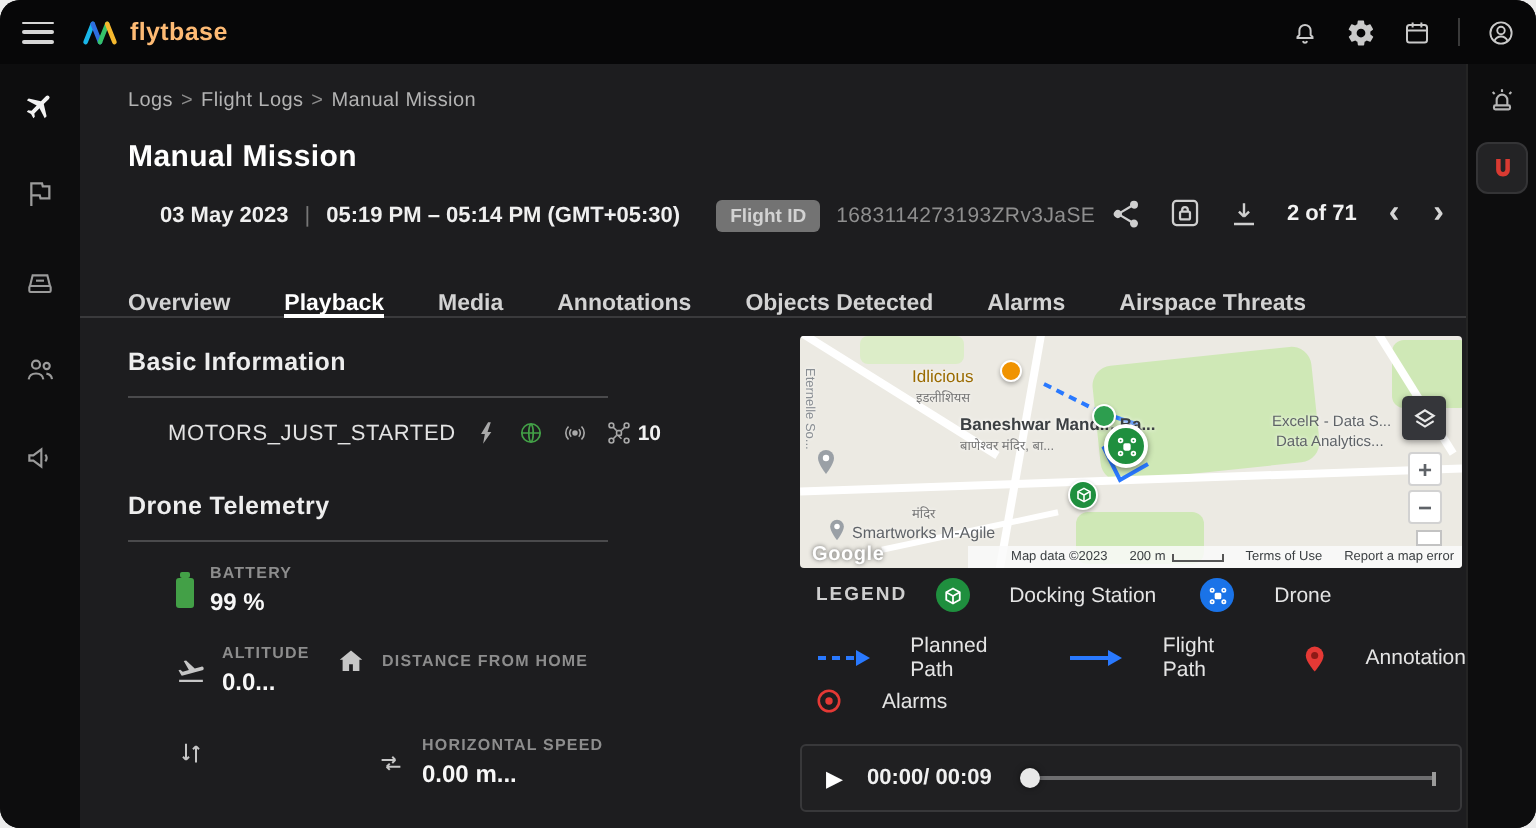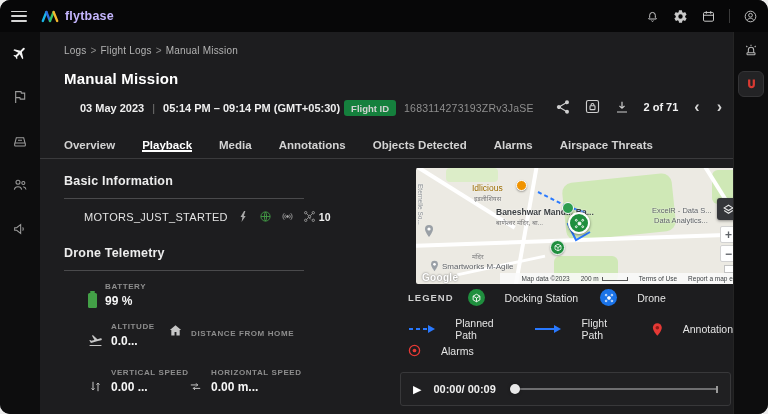--- a/index.html
+++ b/index.html
@@ -5,70 +5,70 @@
   *{margin:0;padding:0;box-sizing:border-box}
   html,body{width:768px;height:414px}
   body{background:#ececec;font-family:"Liberation Sans","DejaVu Sans",sans-serif;overflow:hidden}
   .app{position:relative;width:768px;height:414px;background:#1d1d1f;border-radius:10px;overflow:hidden}
 
   
   .topbar{position:absolute;top:0;left:0;right:0;height:32px;background:#070708;display:flex;align-items:center;z-index:6}
   .burger{width:16px;height:11px;margin-left:11px;display:flex;flex-direction:column;justify-content:space-between;cursor:pointer}
   .burger span{display:block;height:1.6px;background:#d6d6d6;border-radius:1px}
   .brand{display:flex;align-items:center;margin-left:14px;gap:6px}
-  .brandname{color:#c4b5fd;font-size:12.5px;font-weight:600;letter-spacing:.2px}
+  .brandname{color:#fdba74;font-size:12.5px;font-weight:600;letter-spacing:.2px}
   .tb-right{margin-left:auto;display:flex;align-items:center;gap:13px;margin-right:10px}
   .tb-ic{width:15px;height:15px;display:inline-flex;cursor:pointer}
   .tb-div{width:1px;height:14px;background:#3a3a3a}
 
   
   .sidenav{position:absolute;top:32px;left:0;bottom:0;width:40px;background:#0d0d0e;display:flex;flex-direction:column;align-items:center;padding-top:13px;gap:28px;z-index:5}
   .sn-ic{width:16px;height:16px;display:inline-flex;cursor:pointer}
   .rail{position:absolute;top:32px;right:0;bottom:0;width:35px;background:#0d0d0e;border-left:1px solid #242424;display:flex;flex-direction:column;align-items:center;padding-top:10px;gap:13px;z-index:5}
   .rail-ic{width:16px;height:16px;display:inline-flex;cursor:pointer}
   .rail-app{width:26px;height:26px;border-radius:6px;background:#232325;border:1px solid #343436;display:flex;align-items:center;justify-content:center;cursor:pointer}
 
   
   .main{position:absolute;top:32px;left:40px;right:35px;bottom:0;background:#1d1d1f}
   .breadcrumb{position:absolute;left:24px;top:13px;font-size:10px;color:#b3b3b3;letter-spacing:.2px}
   .breadcrumb .sep{margin:0 4px;color:#8b8b8b}
   .page-title{position:absolute;left:24px;top:38px;font-size:15px;font-weight:600;color:#fff;letter-spacing:.2px}
   .meta-row{position:absolute;left:40px;top:68px;display:flex;align-items:center;font-size:11px;color:#efefef;font-weight:600;white-space:nowrap}
   .meta-pipe{margin:0 8px;color:#777;font-weight:400}
-  .flight-badge{margin-left:4px;background:#15803d;color:#d2d2d2;font-size:9.5px;font-weight:600;padding:2.5px 7px;border-radius:3px}
+  .flight-badge{margin-left:18px;background:#737373;color:#d2d2d2;font-size:9.5px;font-weight:600;padding:2.5px 7px;border-radius:3px}
   .flight-id{margin-left:8px;color:#8f8f8f;font-size:10.5px;font-weight:400;letter-spacing:.2px}
   .header-actions{position:absolute;top:64px;right:8px;display:flex;align-items:center;gap:11px}
   .ha-ic{width:16px;height:16px;display:inline-flex;cursor:pointer}
   .ha-box{width:21px;height:21px;display:inline-flex;align-items:center;justify-content:center;cursor:pointer}
   .pag{font-size:11px;color:#f2f2f2;font-weight:600;margin:0 2px}
   .chev{font-size:16px;line-height:14px;color:#d5d5d5;padding:0 3px;cursor:pointer;font-weight:600}
 
   
-  .tabs{position:absolute;left:0;right:0;top:100px;height:27px;border-bottom:1px solid #3a3a3c;display:flex;align-items:center;padding-left:24px;gap:27px}
+  .tabs{position:absolute;left:0;right:0;top:100px;height:27px;border-bottom:1px solid #3a3a3c;display:flex;align-items:flex-end;padding-left:24px;gap:27px}
   .tab{font-size:11.5px;color:#d3d3d3;font-weight:600;display:flex;align-items:center;position:relative;cursor:pointer;white-space:nowrap}
   .tab.active{color:#fff}
   .tab.active::after{content:"";position:absolute;left:0;right:0;bottom:-1px;height:2px;background:#fff}
 
   
   .section-heading{position:absolute;font-size:12.5px;color:#ededed;font-weight:600;letter-spacing:.2px}
   .hdiv{position:absolute;height:1px;background:#4a4a4c}
   .status-row{position:absolute;left:44px;top:178px;display:flex;align-items:center;gap:9px}
   .status-text{font-size:11px;color:#e3e3e3;font-weight:400;letter-spacing:.3px}
   .s-ic{width:13px;height:13px;display:inline-flex}
   .sat{display:flex;align-items:center;gap:3px;color:#f0f0f0;font-size:10.5px;font-weight:600}
-  .tcell{position:absolute;display:flex;align-items:flex-end;gap:8px}
+  .tcell{position:absolute;display:flex;align-items:center;gap:8px}
   .tcol{display:flex;flex-direction:column;gap:3px}
   .tlabel{font-size:8px;color:#8d8d8d;font-weight:700;letter-spacing:.6px}
   .tvalue{font-size:12px;color:#f7f7f7;font-weight:600}
   .t-ic{width:15px;height:15px;display:inline-flex;margin-top:1px}
   .batt{width:9px;height:15px;background:#43a047;border-radius:1.5px;position:relative;margin-top:2px}
   .batt::before{content:"";position:absolute;top:-2.5px;left:2px;width:5px;height:2.5px;background:#43a047;border-radius:1px}
 
   
-  .map{position:absolute;left:376px;top:136px;width:331px;height:116px;background:#eceae3;overflow:hidden;border-radius:2px;cursor:grab}
+  .map{position:absolute;left:360px;top:136px;width:331px;height:116px;background:#eceae3;overflow:hidden;border-radius:2px;cursor:grab}
   .park{position:absolute;background:#cfe8b6}
   .road{position:absolute;background:#ffffff}
   .mlabel{position:absolute;font-size:8.5px;color:#5f6368;white-space:nowrap;text-shadow:0 0 2px #fff}
   .mlabel.hi{font-size:6.5px;color:#777}
   .mlabel.poiF{color:#9a6b00}
   .mlabel.bold{color:#3c4043;font-weight:700}
   .street-v{position:absolute;left:1px;top:16px;font-size:6.5px;color:#8a8f94;writing-mode:vertical-rl;text-shadow:0 0 2px #fff}
   .mk-pin{position:absolute}
   .mk-drone{position:absolute;width:22px;height:22px;border-radius:50%;background:#1f8f3e;border:2px solid #fff;box-shadow:0 1px 3px rgba(0,0,0,.45);display:flex;align-items:center;justify-content:center;cursor:pointer}
   .mk-poi{position:absolute;border-radius:50%;border:1.5px solid #fff;box-shadow:0 1px 2px rgba(0,0,0,.3);cursor:pointer;display:flex;align-items:center;justify-content:center}
@@ -200,21 +200,21 @@
 
     <div class="breadcrumb">
       <span>Logs</span><span class="sep">&gt;</span><span>Flight Logs</span><span class="sep">&gt;</span><span>Manual Mission</span>
     </div>
 
     <h1 class="page-title">Manual Mission</h1>
 
     <div class="meta-row">
       <span>03 May 2023</span>
       <span class="meta-pipe">|</span>
-      <span>05:14 PM – 09:14 PM (GMT+05:30)</span>
+      <span>05:19 PM – 05:14 PM (GMT+05:30)</span>
       <span class="flight-badge">Flight ID</span>
       <span class="flight-id">1683114273193ZRv3JaSE</span>
     </div>
 
     <div class="header-actions">
       <span class="ha-ic">
           <svg viewBox="0 0 24 24" fill="#cfcfcf">
             <path d="M18 16.1c-.8 0-1.5.3-2 .8l-7.1-4.2c0-.2.1-.5.1-.7 0-.2 0-.5-.1-.7L16 7.2c.5.5 1.2.8 2 .8a3 3 0 1 0-3-3c0 .2 0 .5.1.7L8 9.9a3 3 0 1 0 0 4.2l7.1 4.2c-.1.2-.1.4-.1.6a3 3 0 1 0 3-2.8z"></path>
           </svg>
         </span>
@@ -315,24 +315,20 @@
         <span class="tlabel">DISTANCE FROM HOME</span>
       </div>
     </div>
 
     <div class="tcell" style="left:48px;top:336px">
       <span class="t-ic">
           <svg viewBox="0 0 24 24" fill="none" stroke="#c6c6c6" stroke-width="1.6">
             <path d="M8 4.5v13M8 17.5 5.6 15M8 17.5l2.4-2.5M16 19.5V6.5M16 6.5 13.6 9M16 6.5l2.4 2.5"></path>
           </svg>
         </span>
-      <div class="tcol">
-        <span class="tlabel">VERTICAL SPEED</span>
-        <span class="tvalue">0.00 ...</span>
-      </div>
     </div>
 
     <div class="tcell" style="left:148px;top:336px">
       <span class="t-ic">
           <svg viewBox="0 0 24 24" fill="none" stroke="#c6c6c6" stroke-width="1.6">
             <path d="M4.5 9.5h11M15.5 9.5 13 7M15.5 9.5 13 12M19.5 15h-11M8.5 15l2.5-2.5M8.5 15l2.5 2.5"></path>
           </svg>
         </span>
       <div class="tcol">
         <span class="tlabel">HORIZONTAL SPEED</span>

